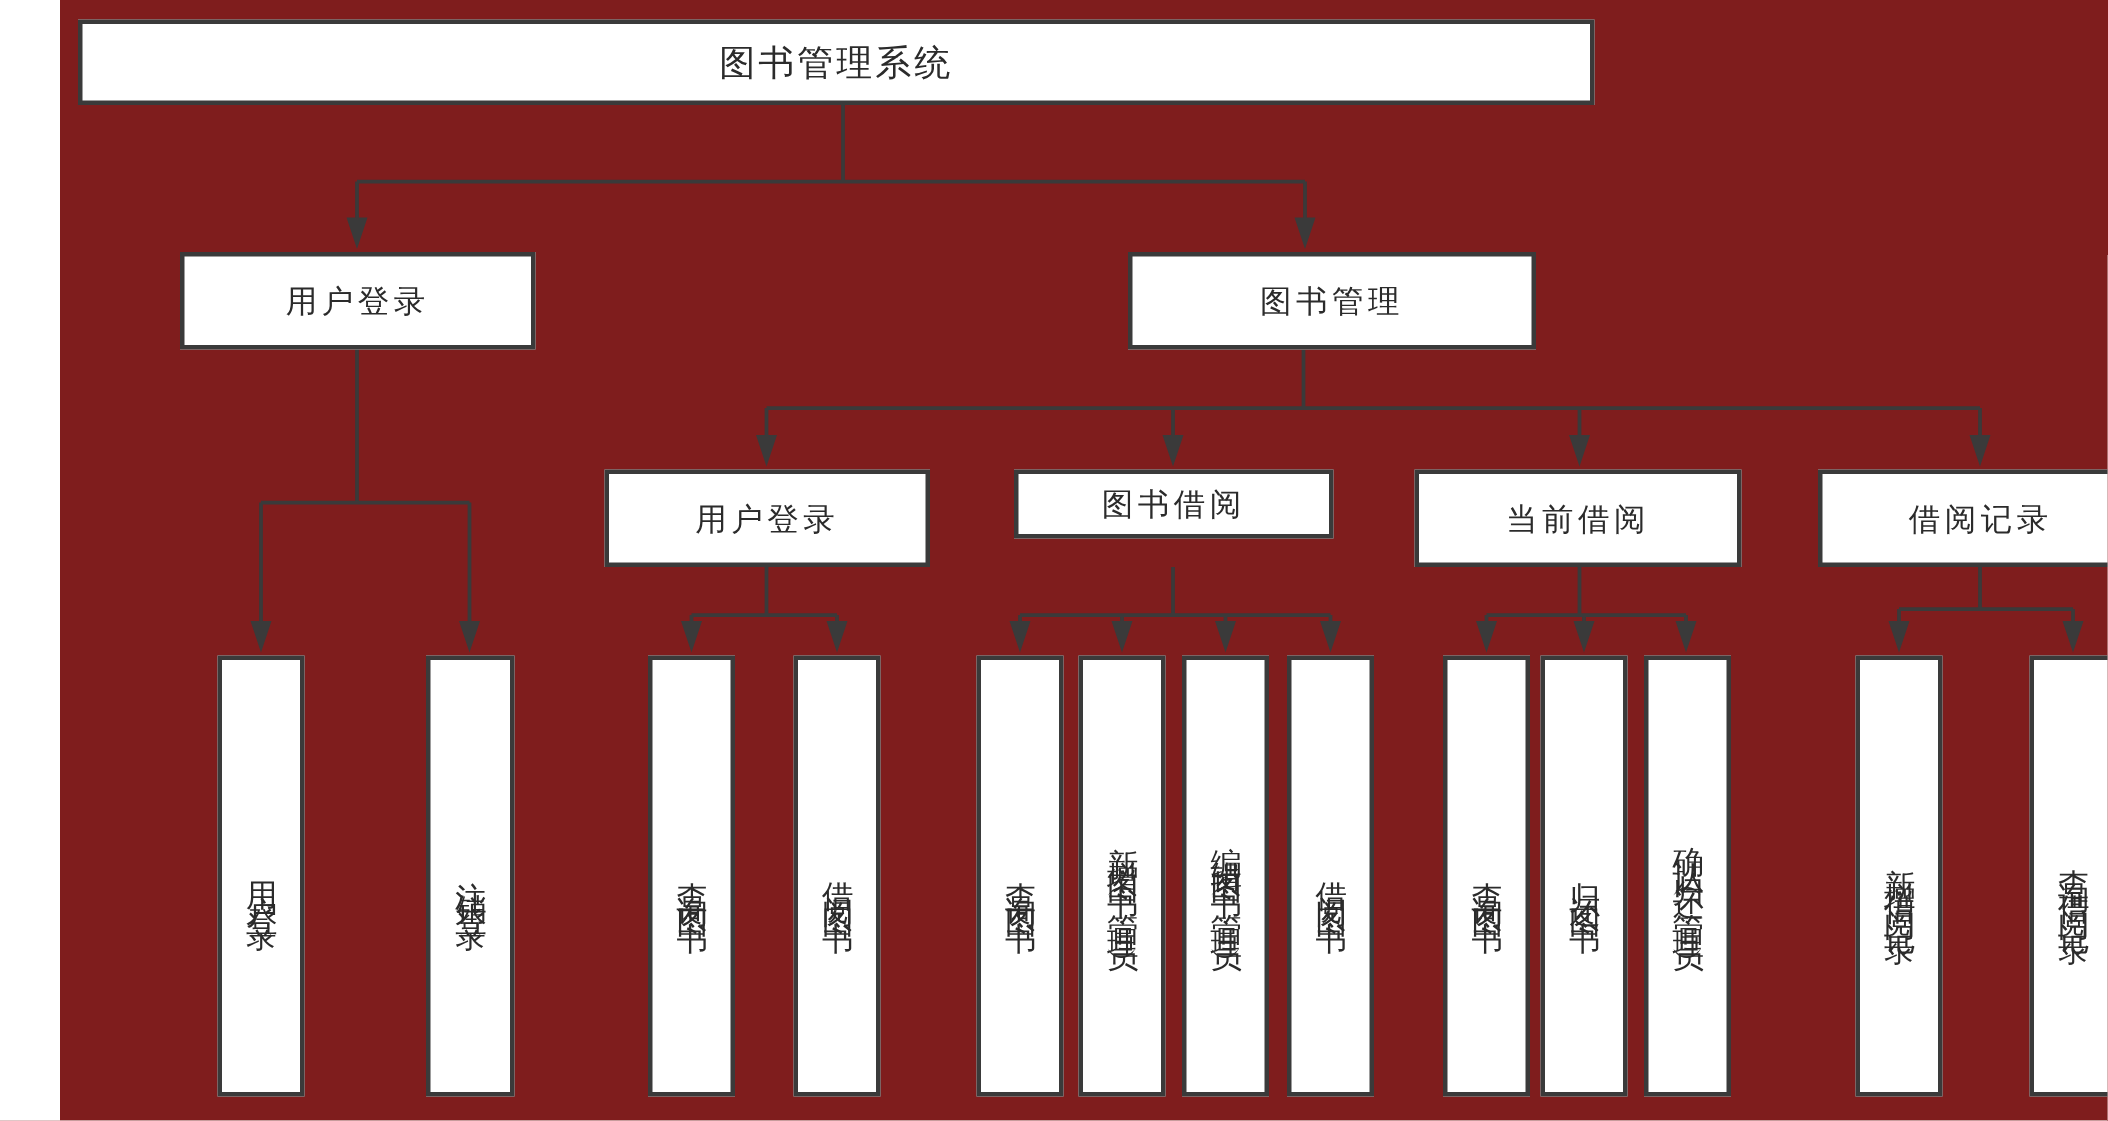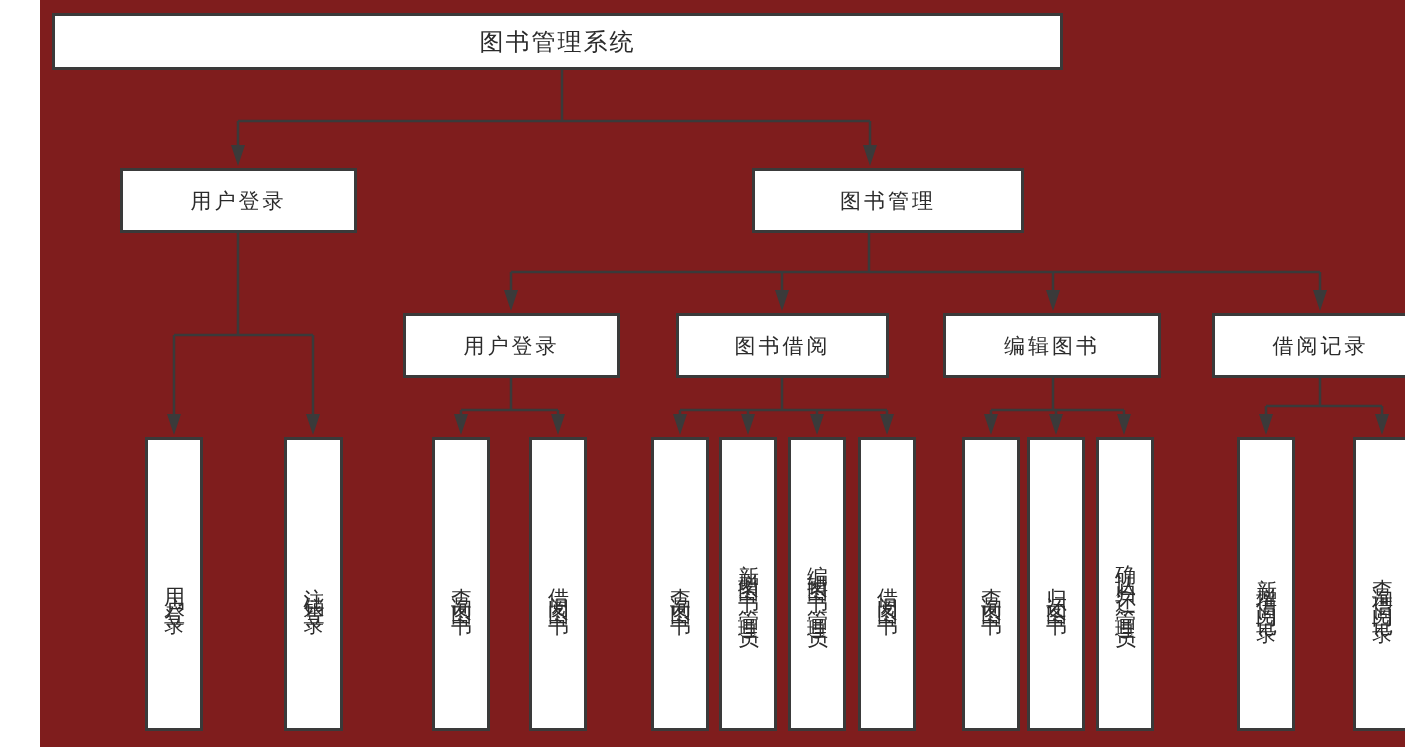--- a/index.html
+++ b/index.html
@@ -91,25 +91,25 @@
   <div class="box hbox" style="left:80px;top:168px;width:237px;height:65px">
     <span>用户登录</span>
   </div>
   <div class="box hbox" style="left:712px;top:168px;width:272px;height:65px">
     <span>图书管理</span>
   </div>
 
   <div class="box hbox" style="left:363px;top:313px;width:217px;height:65px">
     <span>用户登录</span>
   </div>
-  <div class="box hbox" style="left:636px;top:313px;width:213px;height:65px">
+  <div class="box hbox" style="left:636px;top:313px;width:213px;height:46px">
     <span>图书借阅</span>
   </div>
   <div class="box hbox" style="left:903px;top:313px;width:218px;height:65px">
-    <span>编辑图书</span>
+    <span>当前借阅</span>
   </div>
   <div class="box hbox" style="left:1172px;top:313px;width:217px;height:65px">
     <span>借阅记录</span>
   </div>
 
   <div class="box vbox" style="left:105px;top:437px;width:58px;height:294px">
     <span>用户登录</span>
   </div>
   <div class="box vbox" style="left:244px;top:437px;width:59px;height:294px">
     <span>注销登录</span>

